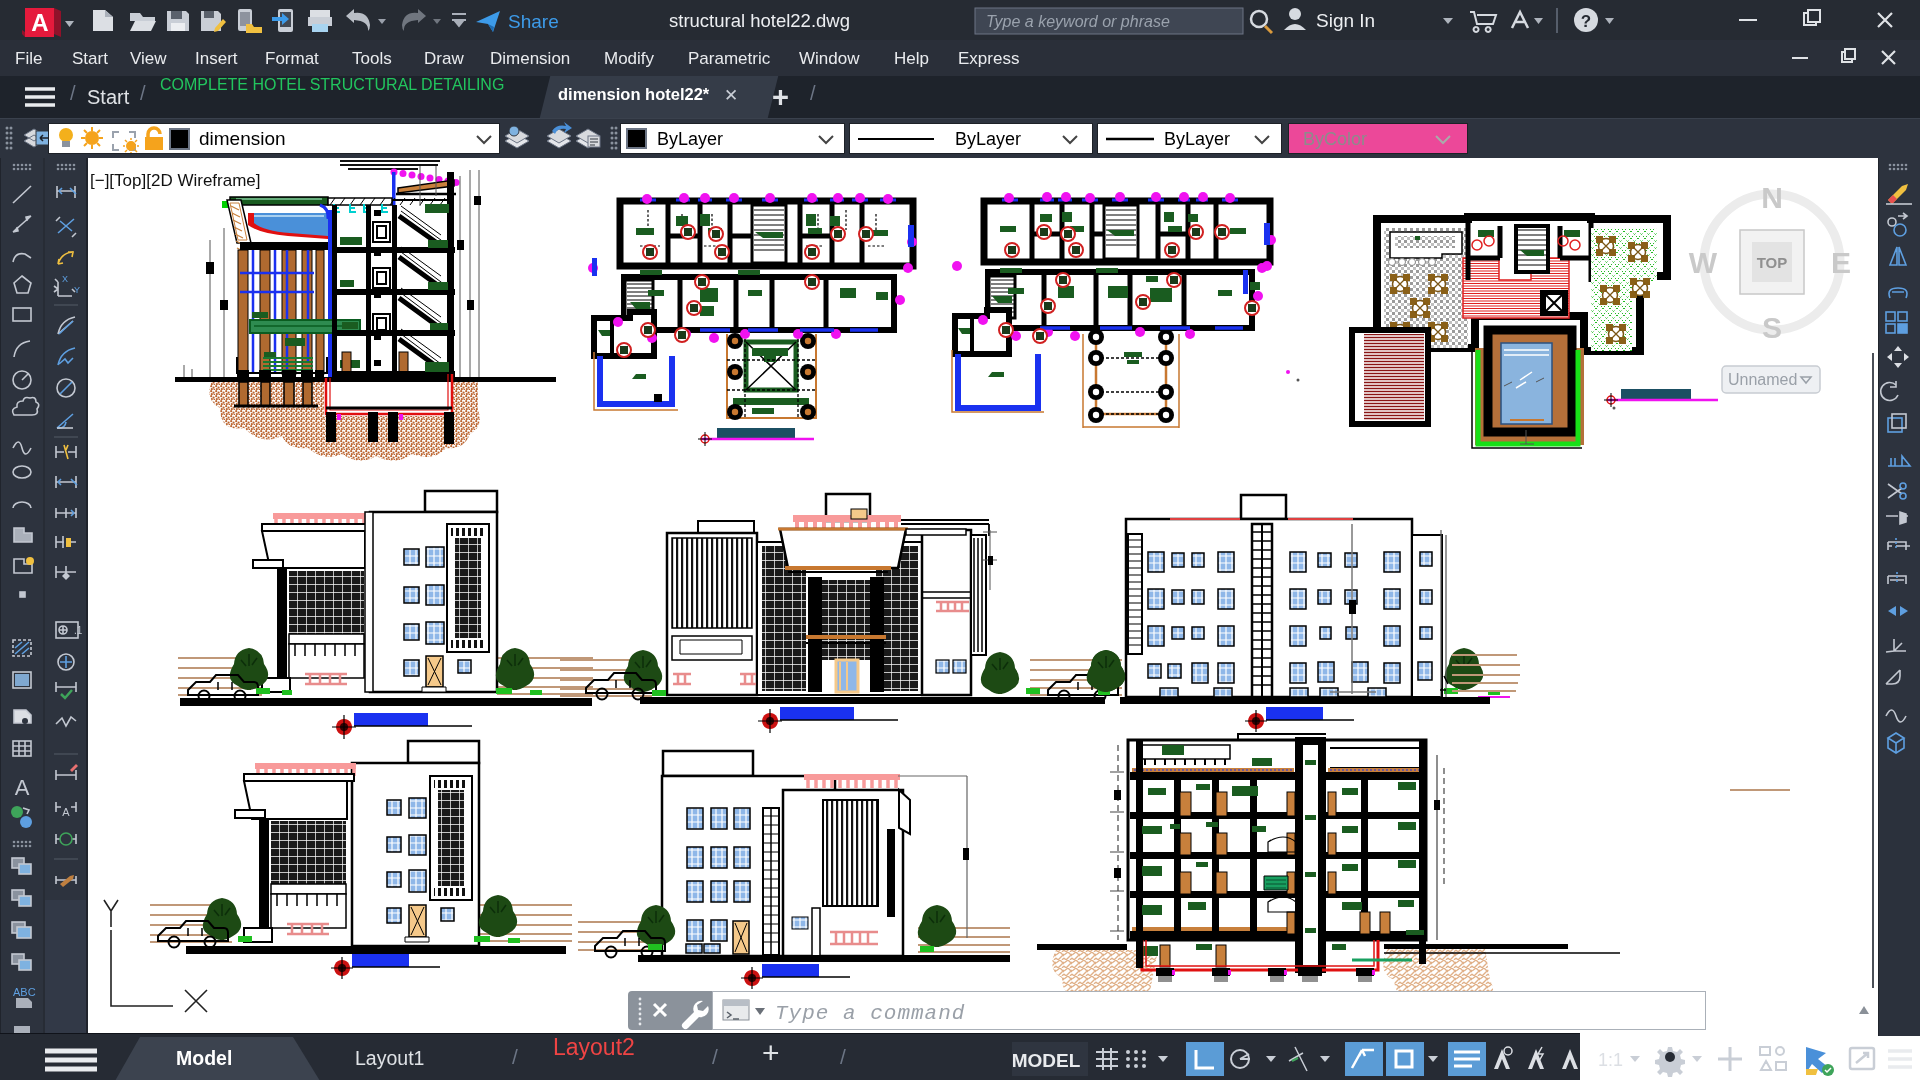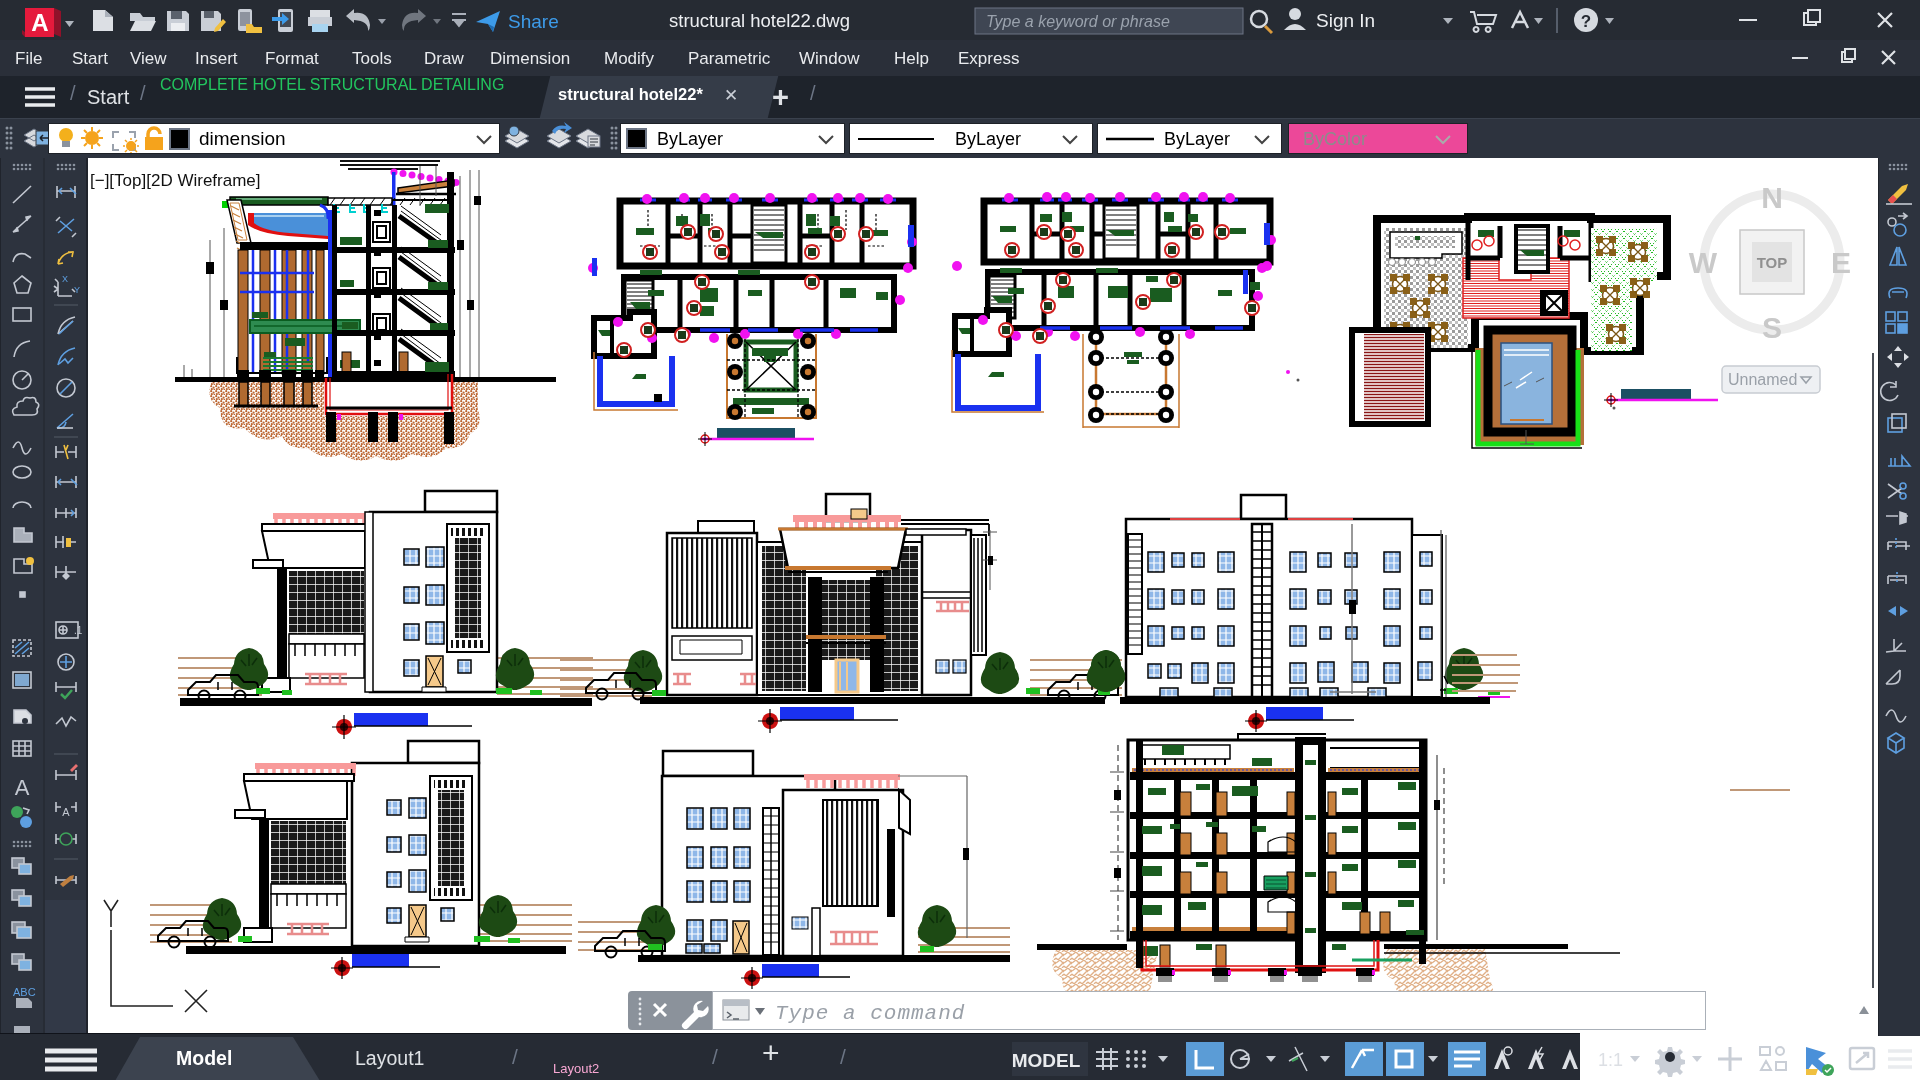--- a/index.html
+++ b/index.html
@@ -116,21 +116,21 @@
 
 <div class="abs" id="tabbar">
   <svg width="1920" height="42" viewBox="0 0 42 42" class="abs" style="left:0;top:0" preserveAspectRatio="xMinYMin">
     <path d="M25 13 h30 m-30 8 h30 m-30 8 h30" stroke="#e9ebee" stroke-width="3.5"></path>
   </svg>
   <span style="position:absolute;left:70px;top:6px;color:#6c7585;font-size:20px">/</span>
   <span style="position:absolute;left:87px;top:10px;color:#dfe2e6;font-size:20px">Start</span>
   <span style="position:absolute;left:140px;top:6px;color:#6c7585;font-size:20px">/</span>
   <span style="position:absolute;left:160px;top:0;color:#22c55e;font-size:16px">COMPLETE HOTEL STRUCTURAL DETAILING</span>
   <div style="position:absolute;left:545px;top:0;width:228px;height:42px;background:#353c48;transform:skewX(-14deg)"></div>
-  <span style="position:absolute;left:558px;top:9px;color:#ffffff;font-size:16.5px;font-weight:bold">structural hotel22*</span>
+  <span style="position:absolute;left:558px;top:9px;color:#ffffff;font-size:16.5px;font-weight:bold">dimension hotel22*</span>
   <span style="position:absolute;left:724px;top:9px;color:#c9ced6;font-size:17px">✕</span>
   <span style="position:absolute;left:772px;top:5px;color:#dfe2e6;font-size:29px;font-weight:bold">+</span>
   <span style="position:absolute;left:810px;top:6px;color:#6c7585;font-size:20px">/</span>
 </div>
 
 <div class="abs" id="toolbar">
   <svg class="abs" style="left:0;top:0" width="620" height="40" viewBox="0 0 620 40">
     <rect x="5" y="6" width="8" height="28" fill="none"></rect>
     <g fill="#8a929e">
         <circle cx="7" cy="9" r="1.5"></circle>
@@ -1541,21 +1541,21 @@
 </div>
 
 <div class="abs" id="statusbar">
 <svg width="1920" height="44" viewBox="0 0 1920 44" class="abs" style="left:0;top:0" preserveAspectRatio="xMinYMin">
   <path d="M45 17 h52 m-52 9 h52 m-52 9 h52" stroke="#e9ebee" stroke-width="5"></path>
 </svg>
 <div class="abs" style="left:115px;top:3px;width:205px;height:44px;background:#3c434f;clip-path:polygon(25px 0,178px 0,205px 44px,0 44px);"></div>
 <span class="abs" style="left:176px;top:13px;color:#fff;font-size:19.5px;font-weight:bold;">Model</span>
 <span class="abs" style="left:355px;top:13px;color:#dfe2e6;font-size:19.5px;">Layout1</span>
 <span class="abs" style="left:512px;top:11px;color:#6c7585;font-size:21px;">/</span>
-<span class="abs" style="left:553px;top:27px;color:#f9a8d4;font-size:13px;">Layout2</span>
+<span class="abs" style="left:553px;top:0;color:#ef4444;font-size:23px;">Layout2</span>
 <span class="abs" style="left:712px;top:11px;color:#6c7585;font-size:21px;">/</span>
 <span class="abs" style="left:762px;top:2px;color:#dfe2e6;font-size:30px;">+</span>
 <span class="abs" style="left:840px;top:11px;color:#6c7585;font-size:21px;">/</span>
 <svg class="abs" style="left:1000px;top:3px" width="920" height="44" viewBox="1000 0 920 44">
   <rect x="1012" y="5" width="76" height="34" fill="#2f3540"></rect>
   <text x="1046" y="30" font-size="19" font-weight="bold" fill="#e9ebee" text-anchor="middle" font-family="Liberation Sans">MODEL</text>
   <g stroke="#c9ced6" stroke-width="2" fill="none">
     <path d="M1096 15 h22 m-22 7 h22 m-22 7 h22 m-15 -18 v22 m8 -22 v22"></path>
   </g>
   <g fill="#c9ced6">

